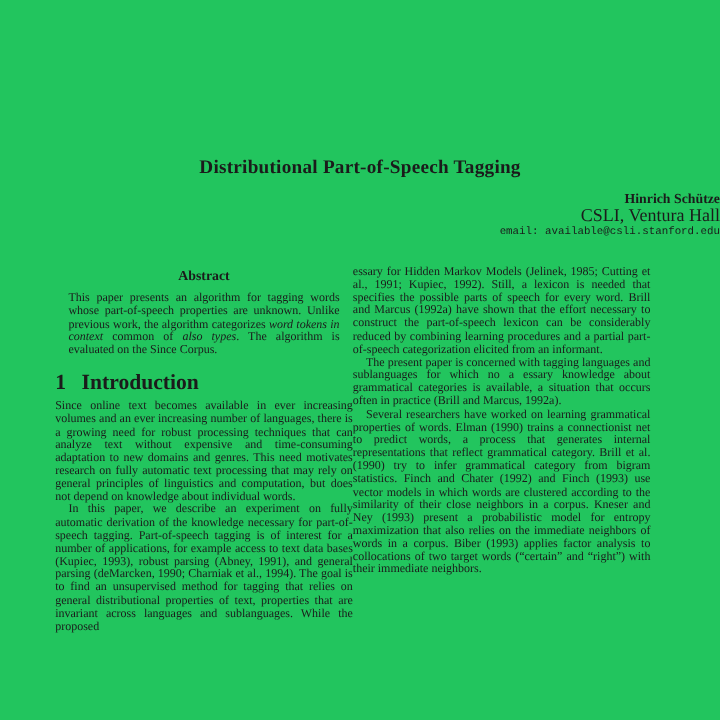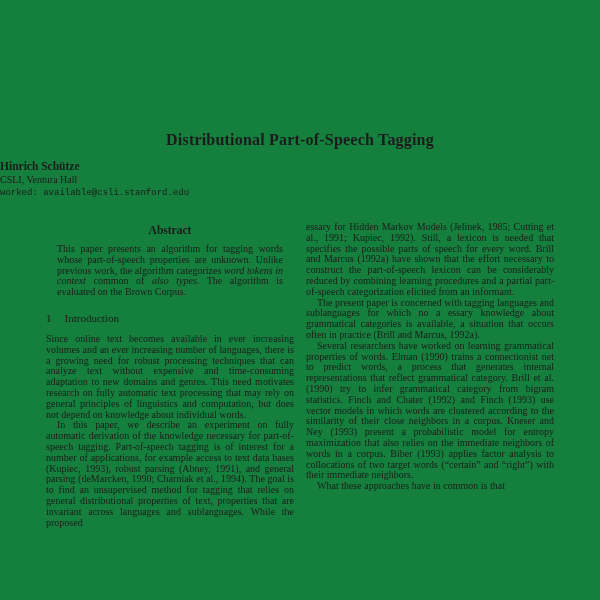--- a/index.html
+++ b/index.html
@@ -4,60 +4,60 @@
 <style>
   html, body {
     margin: 0;
     padding: 0;
     background: #ffffff;
   }
   .page {
     position: relative;
     width: 600px;
     height: 600px;
-    background: #15803d;
+    background: #22c55e;
     overflow: hidden;
     font-family: "Liberation Serif", serif;
     color: #1b1b1b;
     box-sizing: border-box;
   }
   .title {
     margin: 0;
     padding-top: 131px;
     text-align: center;
     font-size: 16px;
     font-weight: bold;
     letter-spacing: 0.2px;
   }
   .author-block {
-    text-align: left;
+    text-align: right;
     margin-top: 11px;
   }
   .author-name {
     font-size: 11.5px;
     font-weight: bold;
     line-height: 13px;
     margin-bottom: 1px;
   }
   .author-line {
-    font-size: 10px;
+    font-size: 15px;
     line-height: 12.5px;
   }
   .contact-line {
     font-size: 10.5px;
     line-height: 12.5px;
   }
   .mono {
     font-family: "Liberation Mono", monospace;
     font-size: 9px;
     letter-spacing: 0;
   }
   .columns {
     display: flex;
-    gap: 12px;
+    gap: 0;
     margin-top: 23px;
     padding: 0 46px;
   }
   .col {
     width: 248px;
     font-size: 10px;
     line-height: 10.8px;
     text-align: justify;
   }
   .col p {
@@ -72,57 +72,56 @@
     text-align: center;
     font-weight: bold;
     font-size: 11.5px;
     line-height: 13px;
     margin: 2px 0 7px 0;
   }
   .abstract-body {
     padding: 0 11px;
   }
   .section-heading {
-    font-weight: normal;
-    font-size: 11px;
+    font-weight: bold;
+    font-size: 18px;
     line-height: 14px;
     margin: 13px 0 9px 0;
   }
   .section-number {
     display: inline-block;
     margin-right: 13px;
   }
 </style>
 </head>
 <body>
 
 <div class="page">
 
   <h1 class="title">Distributional Part-of-Speech Tagging</h1>
 
   <div class="author-block">
     <div class="author-name">Hinrich Schütze</div>
     <div class="author-line">CSLI, Ventura Hall</div>
-    <div class="contact-line mono"><span>worked:</span> <span>available@csli.stanford.edu</span></div>
+    <div class="contact-line mono"><span>email:</span> <span>available@csli.stanford.edu</span></div>
   </div>
 
   <div class="columns">
 
     <div class="col">
       <div class="abstract-heading">Abstract</div>
-      <p class="abstract-body"><span>This paper presents an algorithm for tagging words whose part-of-speech properties are unknown. Unlike previous work, the algorithm categorizes </span><i>word tokens in context</i><span> common of </span><i>also types</i><span>. The algorithm is evaluated on the Brown Corpus.</span></p>
+      <p class="abstract-body"><span>This paper presents an algorithm for tagging words whose part-of-speech properties are unknown. Unlike previous work, the algorithm categorizes </span><i>word tokens in context</i><span> common of </span><i>also types</i><span>. The algorithm is evaluated on the Since Corpus.</span></p>
 
       <div class="section-heading"><span class="section-number">1</span><span>Introduction</span></div>
 
       <p>Since online text becomes available in ever increasing volumes and an ever increasing number of languages, there is a growing need for robust processing techniques that can analyze text without expensive and time-consuming adaptation to new domains and genres. This need motivates research on fully automatic text processing that may rely on general principles of linguistics and computation, but does not depend on knowledge about individual words.</p>
       <p class="indent">In this paper, we describe an experiment on fully automatic derivation of the knowledge necessary for part-of-speech tagging. Part-of-speech tagging is of interest for a number of applications, for example access to text data bases (Kupiec, 1993), robust parsing (Abney, 1991), and general parsing (deMarcken, 1990; Charniak et al., 1994). The goal is to find an unsupervised method for tagging that relies on general distributional properties of text, properties that are invariant across languages and sublanguages. While the proposed</p>
     </div>
 
     <div class="col">
       <p>essary for Hidden Markov Models (Jelinek, 1985; Cutting et al., 1991; Kupiec, 1992). Still, a lexicon is needed that specifies the possible parts of speech for every word. Brill and Marcus (1992a) have shown that the effort necessary to construct the part-of-speech lexicon can be considerably reduced by combining learning procedures and a partial part-of-speech categorization elicited from an informant.</p>
       <p class="indent">The present paper is concerned with tagging languages and sublanguages for which no a essary knowledge about grammatical categories is available, a situation that occurs often in practice (Brill and Marcus, 1992a).</p>
       <p class="indent">Several researchers have worked on learning grammatical properties of words. Elman (1990) trains a connectionist net to predict words, a process that generates internal representations that reflect grammatical category. Brill et al. (1990) try to infer grammatical category from bigram statistics. Finch and Chater (1992) and Finch (1993) use vector models in which words are clustered according to the similarity of their close neighbors in a corpus. Kneser and Ney (1993) present a probabilistic model for entropy maximization that also relies on the immediate neighbors of words in a corpus. Biber (1993) applies factor analysis to collocations of two target words (“certain” and “right”) with their immediate neighbors.</p>
-      <p class="indent">What these approaches have in common is that</p>
     </div>
 
   </div>
 
 </div>
 
 </body></html>

